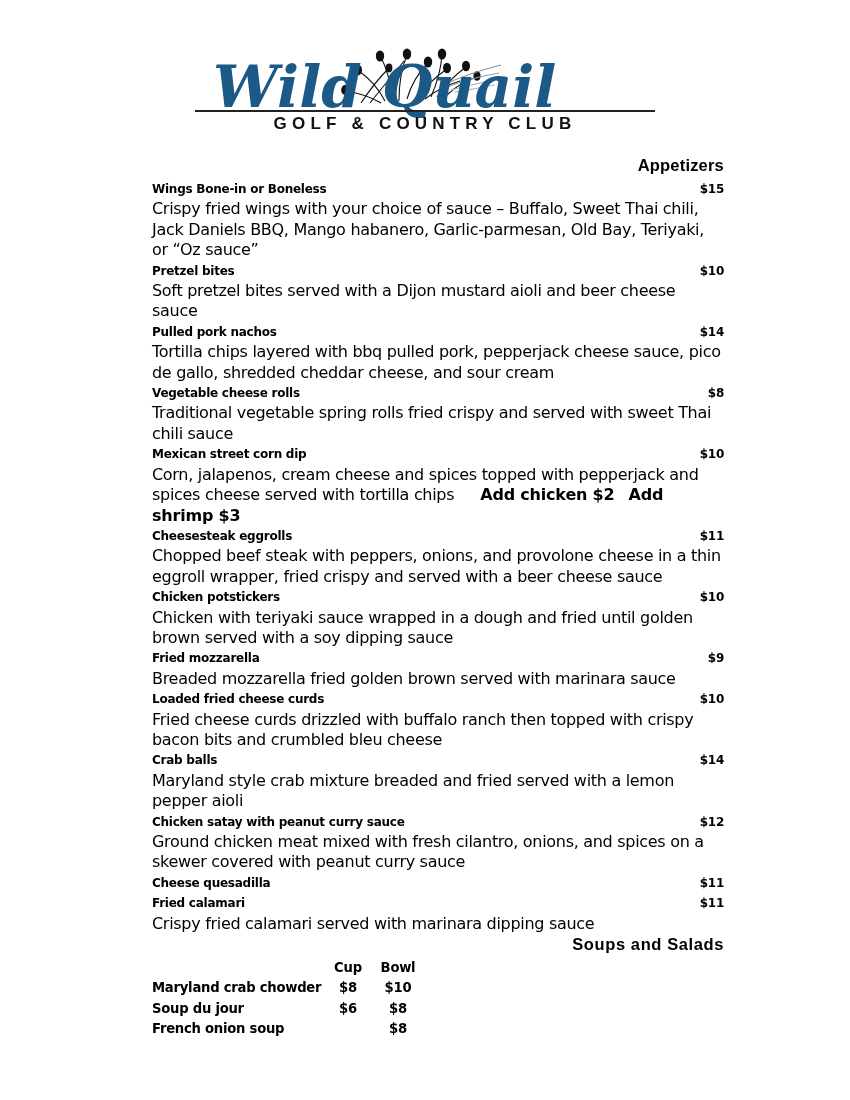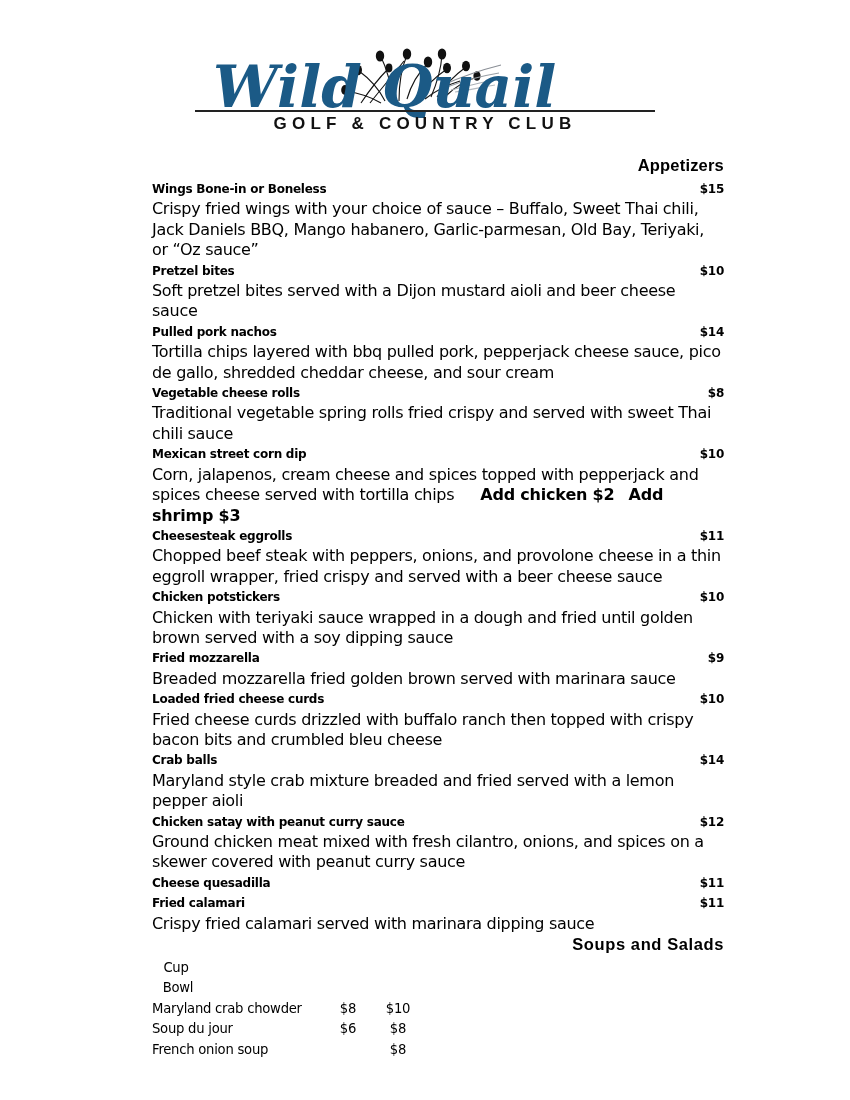--- a/index.html
+++ b/index.html
@@ -76,30 +76,29 @@
   .gap-xs { display: inline-block; width: 14px; }
 
   
   .soups {
     margin-top: 2px;
   }
   .soups-head {
     display: flex;
     font-family: "DejaVu Sans", sans-serif;
     font-size: 13.2px;
-    font-weight: normal;
+    font-weight: bold;
     line-height: 20.4px;
     letter-spacing: -0.25px;
-    flex-direction: column;
   }
   .soup-row {
     display: flex;
     font-family: "DejaVu Sans", sans-serif;
     font-size: 13.2px;
-    font-weight: normal;
+    font-weight: bold;
     line-height: 20.4px;
     letter-spacing: -0.25px;
   }
   .col-label { width: 172px; text-align: left; }
   .col-cup   { width: 48px;  text-align: center; }
   .col-bowl  { width: 52px;  text-align: center; }
 </style>
 </head>
 <body>
 

